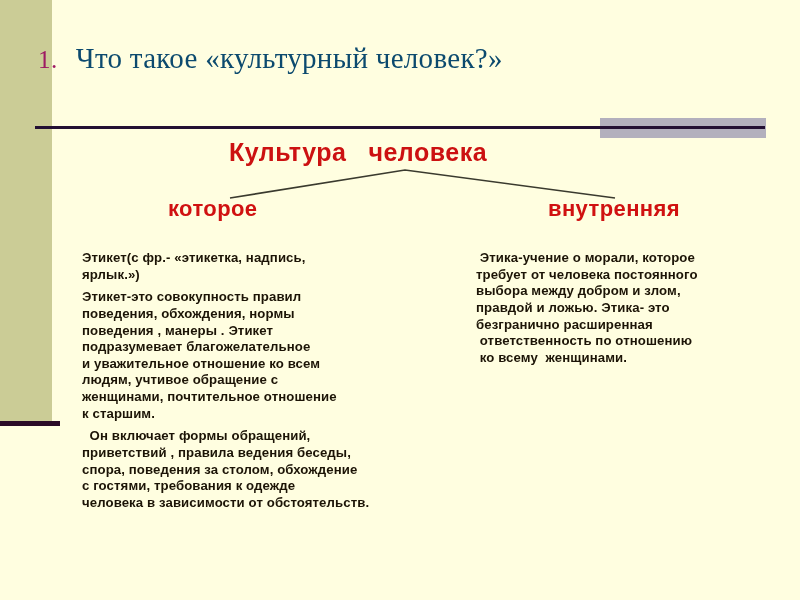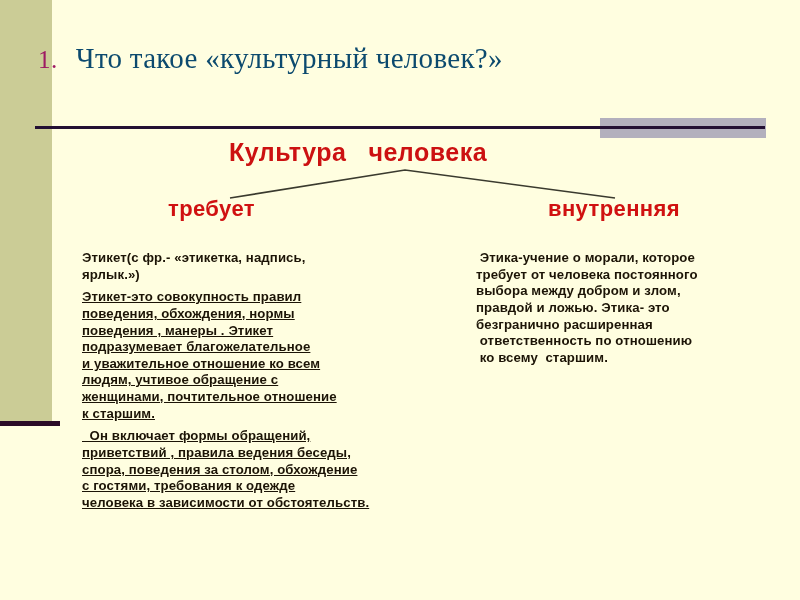--- a/index.html
+++ b/index.html
@@ -143,21 +143,21 @@
     left: 74px;
     top: 250px;
     width: 400px;
   }
   .col-right {
     left: 468px;
     top: 250px;
     width: 320px;
   }
   .para { margin: 0 0 0 0; }
-  .para + .para { margin-top: 6px; text-decoration: underline; }
+  .para + .para { margin-top: 6px; }
   .line { display: block; white-space: pre; }
 </style>
 </head>
 <body>
 
 <div id="slide">
 
   <div class="side-band"></div>
   <div class="side-band-rule"></div>
 
@@ -171,21 +171,21 @@
   </div>
 
   <div class="root-label">
     <span>Культура</span><span class="gapword">человека</span>
   </div>
 
   <svg class="connector" viewBox="0 0 800 50" width="800" height="50">
     <polyline points="230,38 405,10 615,38" fill="none" stroke="#3a3a2e" stroke-width="1.6"></polyline>
   </svg>
 
-  <div class="branch-left">требует</div>
+  <div class="branch-left">которое</div>
   <div class="branch-right">внутренняя</div>
 
   <div class="col col-left">
     <div class="para">
       <span class="line">Этикет(с фр.- «этикетка, надпись,</span>
       <span class="line">ярлык.»)</span>
     </div>
     <div class="para">
       <span class="line">Этикет-это совокупность правил</span>
       <span class="line">поведения, обхождения, нормы</span>
@@ -206,17 +206,17 @@
   </div>
 
   <div class="col col-right">
     <div class="para">
       <span class="line"> Этика-учение о морали, которое</span>
       <span class="line">требует от человека постоянного</span>
       <span class="line">выбора между добром и злом,</span>
       <span class="line">правдой и ложью. Этика- это</span>
       <span class="line">безгранично расширенная</span>
       <span class="line"> ответственность по отношению</span>
-      <span class="line"> ко всему  старшим.</span>
+      <span class="line"> ко всему  женщинами.</span>
     </div>
   </div>
 
 </div>
 
 </body></html>

